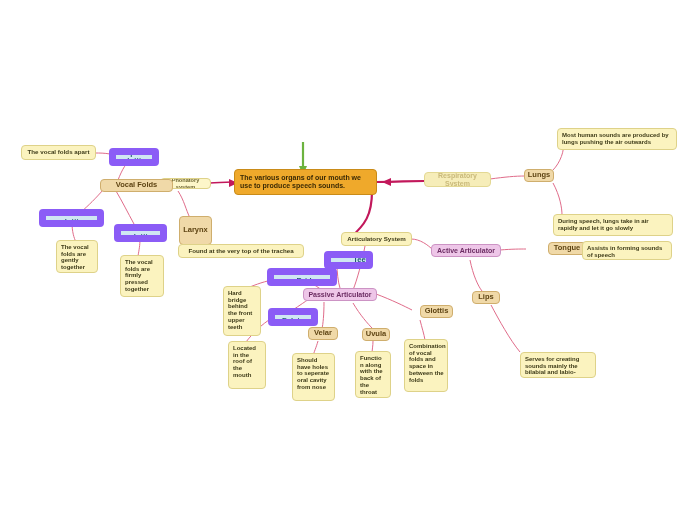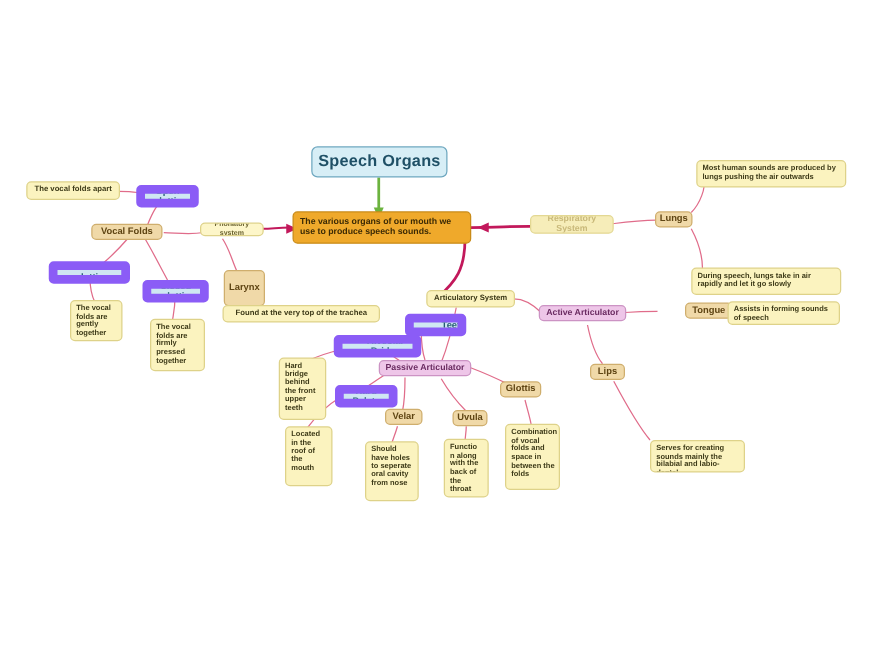--- a/index.html
+++ b/index.html
@@ -164,31 +164,30 @@
     <path d="M353 303 C 360 315, 368 324, 373 329" stroke="#e06c8a" stroke-width="1" fill="none"></path>
     <path d="M376 294 C 392 300, 404 306, 412 310" stroke="#e06c8a" stroke-width="1" fill="none"></path>
 
     <path d="M272 280 C 262 282, 252 286, 245 289" stroke="#e06c8a" stroke-width="1" fill="none"></path>
     <path d="M272 318 C 262 324, 252 334, 246 342" stroke="#e06c8a" stroke-width="1" fill="none"></path>
     <path d="M318 341 C 316 348, 314 352, 313 356" stroke="#e06c8a" stroke-width="1" fill="none"></path>
     <path d="M373 341 C 373 346, 372 350, 372 354" stroke="#e06c8a" stroke-width="1" fill="none"></path>
     <path d="M420 320 C 422 328, 424 334, 425 340" stroke="#e06c8a" stroke-width="1" fill="none"></path>
   </svg>
 
-  <div class="node title-node" style="left:249px; top:117px; width:109px; height:25px;">Speech Organs</div>
 
   <div class="node center-node" style="left:234px; top:169px; width:143px; height:26px;">The various organs of our mouth we use to produce speech sounds.</div>
 
   <div class="node phon-node" style="left:160px; top:178px; width:51px; height:11px;">Phonatory system</div>
 
   <div class="node ghost-node" style="left:424px; top:172px; width:67px; height:15px;">Respiratory System</div>
 
   <div class="node plain-node" style="left:341px; top:232px; width:71px; height:14px;">Articulatory System</div>
 
-  <div class="node tan-node" style="left:73px; top:179px; width:57px; height:13px;">Vocal Folds</div>
+  <div class="node tan-node" style="left:100px; top:179px; width:73px; height:13px;">Vocal Folds</div>
 
   <div class="node blue-node" style="left:109px; top:148px; width:50px; height:13px;">Open glottis</div>
 
   <div class="node plain-node" style="left:21px; top:145px; width:75px; height:15px;">The vocal folds apart</div>
 
   <div class="node blue-node" style="left:39px; top:209px; width:65px; height:13px;">Narrow glottis</div>
 
   <div class="node yellow-node" style="left:56px; top:240px; width:42px; height:33px;">The vocal folds are gently together</div>
 
   <div class="node blue-node" style="left:114px; top:224px; width:53px; height:13px;">Closed glottis</div>
@@ -221,16 +220,16 @@
 
   <div class="node blue-node" style="left:268px; top:308px; width:50px; height:13px;">Hard Palate</div>
   <div class="node yellow-node" style="left:228px; top:341px; width:38px; height:48px;">Located in the roof of the mouth</div>
 
   <div class="node tan-node" style="left:308px; top:327px; width:30px; height:13px;">Velar</div>
   <div class="node yellow-node" style="left:292px; top:353px; width:43px; height:48px;">Should have holes to seperate oral cavity from nose</div>
 
   <div class="node tan-node" style="left:362px; top:328px; width:28px; height:13px;">Uvula</div>
   <div class="node yellow-node" style="left:355px; top:351px; width:36px; height:47px;">Functio n along with the back of the throat</div>
 
-  <div class="node tan-node" style="left:400px; top:305px; width:33px; height:13px;">Glottis</div>
+  <div class="node tan-node" style="left:420px; top:305px; width:33px; height:13px;">Glottis</div>
   <div class="node yellow-node" style="left:404px; top:339px; width:44px; height:53px;">Combination of vocal folds and space in between the folds</div>
 
 </div>
 
 </body></html>

